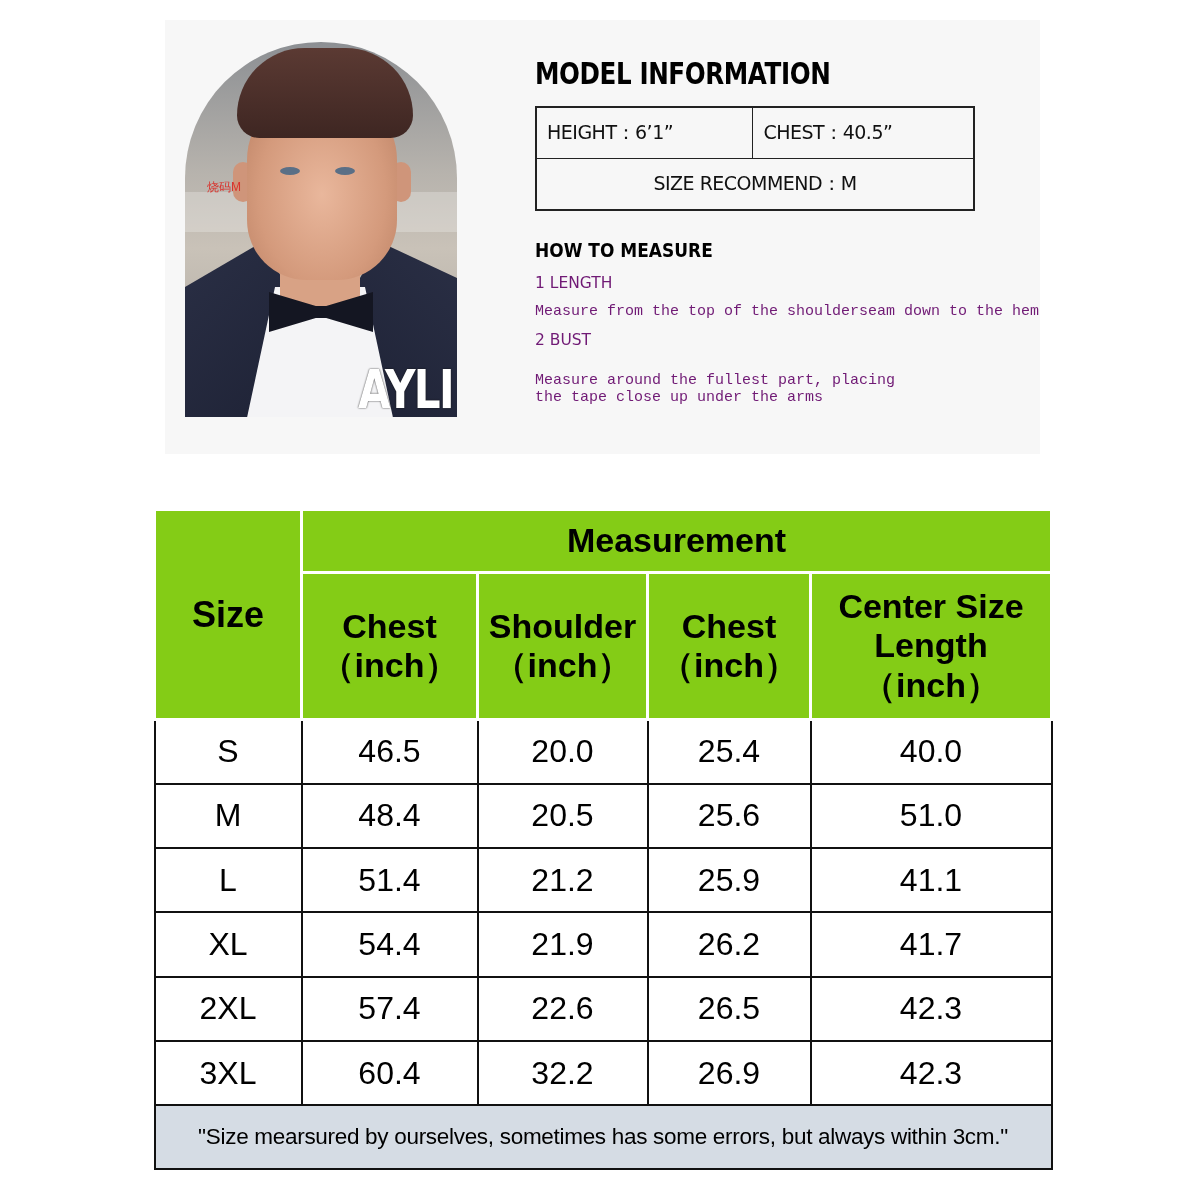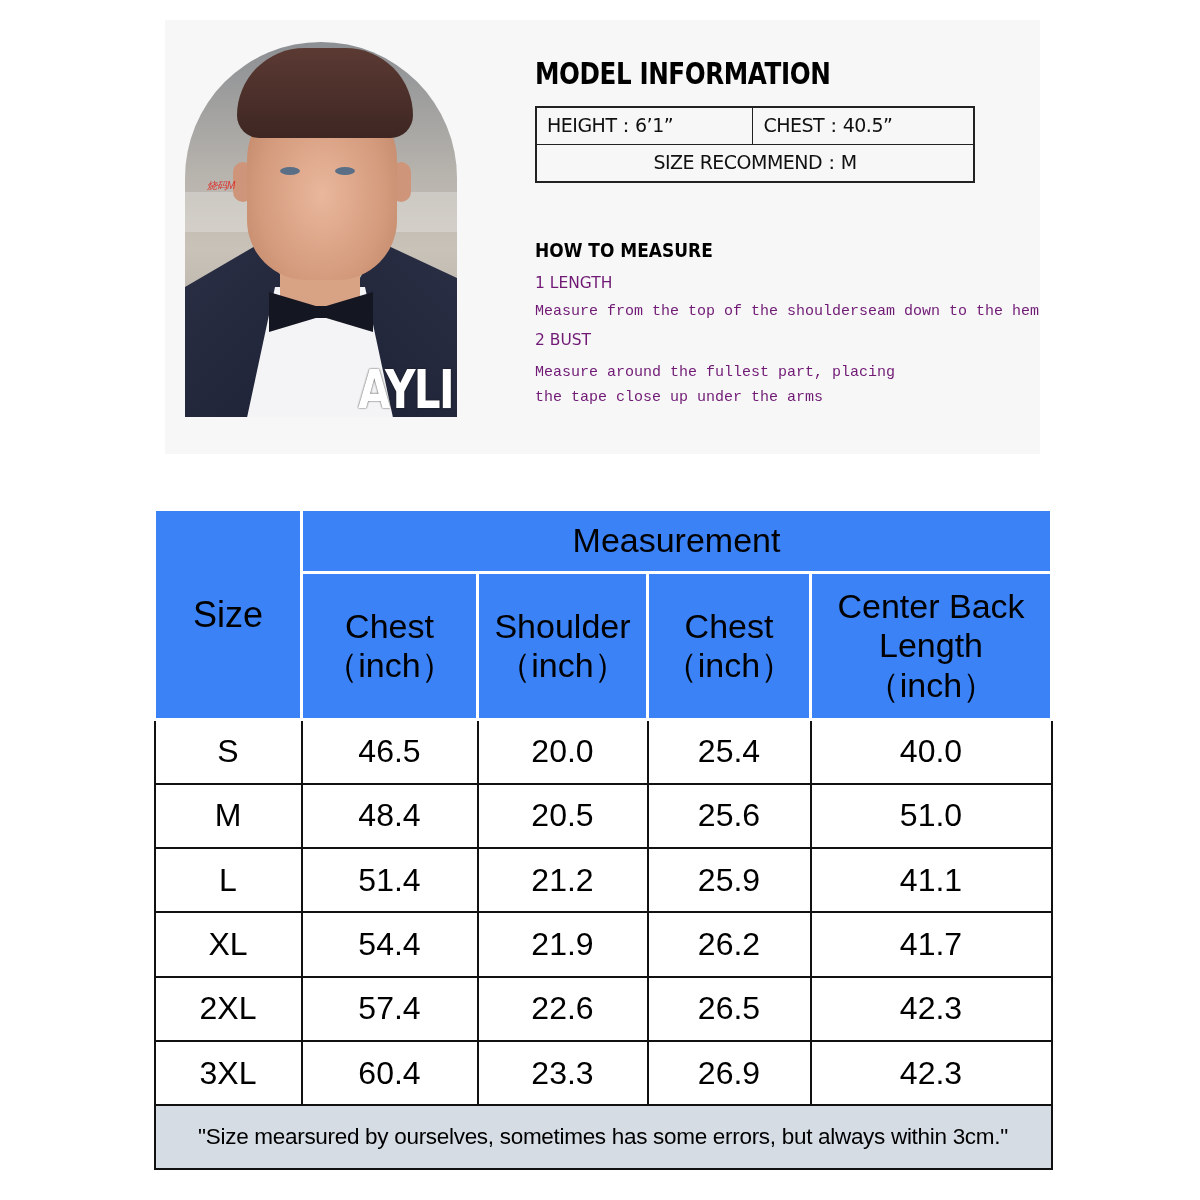--- a/index.html
+++ b/index.html
@@ -60,21 +60,21 @@
       position: absolute; right: 0; top: 200px; width: 140px; height: 180px;
       background: linear-gradient(225deg, #2a2f45 0%, #1d2134 100%);
       clip-path: polygon(45% 0, 100% 20%, 100% 100%, 30% 100%, 20% 35%);
     }
     .photo .bowtie {
       position: absolute; left: 84px; top: 250px; width: 104px; height: 40px;
       background: #141622;
       clip-path: polygon(0 0, 45% 35%, 55% 35%, 100% 0, 100% 100%, 55% 65%, 45% 65%, 0 100%);
     }
     .photo .watermark {
-      position: absolute; left: 22px; top: 137px; font-size: 10px; color: #d9332d; font-style: italic;
+      position: absolute; left: 22px; top: 137px; font-size: 12px; color: #d9332d;
     }
     .photo .brand {
       position: absolute; right: 4px; bottom: 0px;
       font-family: "DejaVu Sans", sans-serif; font-weight: bold;
       font-size: 54px; line-height: 54px; color: #ffffff; letter-spacing: -2px;
       transform: scaleX(0.78); transform-origin: right bottom;
       text-shadow: 0 0 2px #111;
     }
 
     .info { position: absolute; left: 370px; top: 0; right: 0; bottom: 0; }
@@ -82,21 +82,21 @@
       position: absolute; left: 0; top: 36px;
       font-family: "DejaVu Sans", sans-serif; font-weight: bold;
       font-size: 30px; letter-spacing: -0.5px; transform: scaleX(0.82); transform-origin: left;
       white-space: nowrap;
     }
     .model-table {
       position: absolute; left: 0; top: 86px; width: 440px;
       border-collapse: collapse; border: 2px solid #222;
     }
     .model-table td {
-      border: 1px solid #222; height: 36px; padding: 5px 10px;
+      border: 1px solid #222; height: 36px; padding: 12px 10px;
       font-family: "DejaVu Sans", sans-serif; font-size: 19px; letter-spacing: -0.5px;
       white-space: nowrap; color: #111;
     }
     .model-table td.center { text-align: center; }
     .howto-title {
       position: absolute; left: 0; top: 218px;
       font-family: "DejaVu Sans", sans-serif; font-weight: bold; font-size: 20px;
       transform: scaleX(0.85); transform-origin: left; white-space: nowrap;
     }
     .howto-line {
@@ -104,21 +104,21 @@
       font-family: "DejaVu Sans", sans-serif;
     }
     .howto-line.sub { font-weight: normal; font-size: 15px; font-family: Liberation Mono, monospace; }
 
     
     .size-table {
       position: absolute; left: 153px; top: 508px; width: 897px;
       border-collapse: collapse; table-layout: fixed;
     }
     .size-table th {
-      background: #3b82f6; color: #000; font-weight: normal;
+      background: #84cc16; color: #000; font-weight: bold;
       font-family: "Liberation Sans", sans-serif;
       border: 3px solid #ffffff; text-align: center; vertical-align: middle;
       line-height: 1.15;
     }
     .size-table th.size-head { font-size: 36px; height: 210px; }
     .size-table th.group-head { font-size: 34px; height: 63px; }
     .size-table th.col-head { font-size: 34px; height: 147px; }
     .size-table th .unit { display: block; }
     .size-table td {
       border: 2px solid #111; background: #fff; text-align: center;
@@ -163,21 +163,21 @@
       <tr>
         <td class="center" colspan="2">SIZE RECOMMEND：M</td>
       </tr>
     </tbody>
       </table>
 
     <h2 class="howto-title">HOW TO MEASURE</h2>
     <div class="howto-line" style="top:254px;">1 LENGTH</div>
     <div class="howto-line sub" style="top:283px;">Measure from the top of the shoulderseam down to the hem</div>
     <div class="howto-line" style="top:311px;">2 BUST</div>
-    <div class="howto-line sub" style="top:344px;">Measure around the fullest part, placing</div>
+    <div class="howto-line sub" style="top:352px;">Measure around the fullest part, placing</div>
     <div class="howto-line sub" style="top:369px;">the tape close up under the arms</div>
   </div>
 </section>
 
 <table class="size-table">
   <colgroup>
     <col style="width:147px">
     <col style="width:176px">
     <col style="width:170px">
     <col style="width:163px">
@@ -195,21 +195,21 @@
       </th>
       <th class="col-head">
         <span>Shoulder</span>
         <span class="unit">（inch）</span>
       </th>
       <th class="col-head">
         <span>Chest</span>
         <span class="unit">（inch）</span>
       </th>
       <th class="col-head">
-        <span>Center Back Length</span>
+        <span>Center Size Length</span>
         <span class="unit">（inch）</span>
       </th>
     </tr>
   </thead>
   <tbody>
     <tr>
       <td>S</td>
       <td>46.5</td>
       <td>20.0</td>
       <td>25.4</td>
@@ -239,21 +239,21 @@
     <tr>
       <td>2XL</td>
       <td>57.4</td>
       <td>22.6</td>
       <td>26.5</td>
       <td>42.3</td>
     </tr>
     <tr>
       <td>3XL</td>
       <td>60.4</td>
-      <td>23.3</td>
+      <td>32.2</td>
       <td>26.9</td>
       <td>42.3</td>
     </tr>
     <tr>
       <td class="note" colspan="5">"Size mearsured by ourselves, sometimes has some errors, but always within 3cm."</td>
     </tr>
   </tbody>
 </table>
 
 </body></html>

